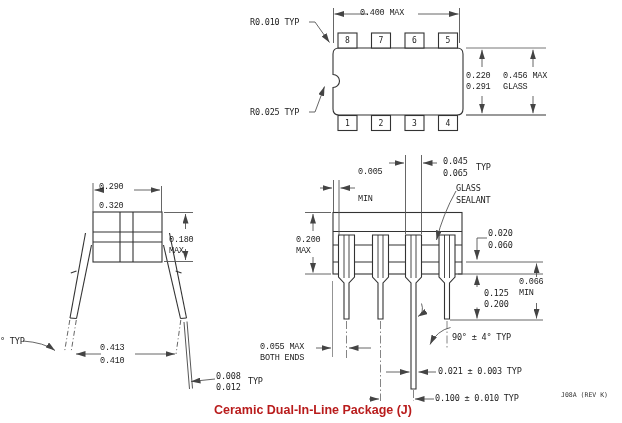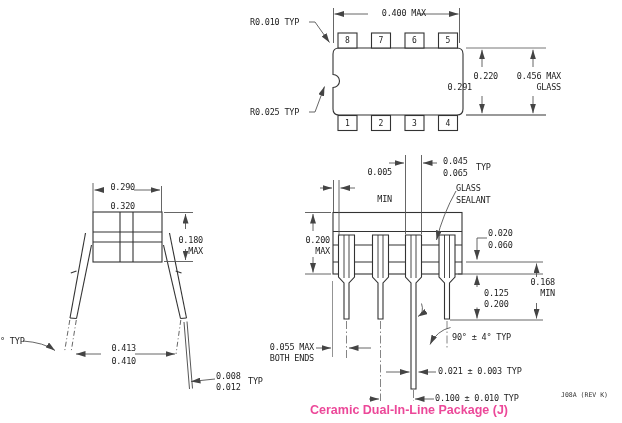--- a/index.html
+++ b/index.html
@@ -1,25 +1,25 @@
 <!DOCTYPE html>
 <html><head>
 <meta charset="utf-8">
 <style>
   html,body{margin:0;padding:0;background:#fff;}
   #scene{position:relative;width:622px;height:423px;background:#ffffff;overflow:hidden;
          font-family:"DejaVu Sans Mono",monospace;}
   #drawing{position:absolute;left:0;top:0;}
   .lbl{position:absolute;font:8.5px "DejaVu Sans Mono",monospace;letter-spacing:-0.2px;
        color:#1c1c1c;white-space:nowrap;line-height:1;}
-  .c{text-align:right;}
+  .c{text-align:left;font-family:Liberation Mono, monospace;}
   .pin-num{position:absolute;width:19px;height:15px;display:flex;align-items:center;
            justify-content:center;font:8px "DejaVu Sans Mono",monospace;color:#1c1c1c;}
-  .caption{position:absolute;font:bold 12.5px "Liberation Sans",sans-serif;color:#ec4899;
-           text-align:right;white-space:nowrap;}
+  .caption{position:absolute;font:bold 12.5px "Liberation Sans",sans-serif;color:#b91c1c;
+           text-align:center;white-space:nowrap;}
   .docref{position:absolute;font:6.5px "DejaVu Sans Mono",monospace;color:#333;white-space:nowrap;}
 </style>
 </head>
 <body>
 
 <div id="scene">
 
 <svg id="drawing" width="622" height="423" viewBox="0 0 622 423">
   <defs>
     <marker id="ah" viewBox="0 0 10 6" markerWidth="10" markerHeight="6" refX="9.5" refY="3" orient="auto" markerUnits="userSpaceOnUse">
@@ -176,21 +176,21 @@
       <line x1="369" y1="399" x2="379" y2="399" marker-end="url(#ah)"></line>
       <line x1="434" y1="399" x2="415" y2="399" marker-end="url(#ah)"></line>
     </g>
   </g>
 </svg>
 
 <div class="lbl c" style="left:360px;top:9px;width:66px">0.400 MAX</div>
 <div class="lbl" style="left:250px;top:17.5px">R0.010 TYP</div>
 <div class="lbl" style="left:250px;top:107.5px">R0.025 TYP</div>
 <div class="lbl c" style="left:466px;top:71.5px;width:32px">0.220</div>
-<div class="lbl c" style="left:440px;top:83px;width:32px">0.291</div>
+<div class="lbl c" style="left:466px;top:83px;width:32px">0.291</div>
 <div class="lbl c" style="left:503px;top:71.5px;width:58px">0.456 MAX</div>
 <div class="lbl c" style="left:503px;top:83px;width:58px">GLASS</div>
 
 <span class="pin-num" style="left:338px;top:33px">8</span>
 <span class="pin-num" style="left:371.5px;top:33px">7</span>
 <span class="pin-num" style="left:405px;top:33px">6</span>
 <span class="pin-num" style="left:438.5px;top:33px">5</span>
 <span class="pin-num" style="left:338px;top:115.5px">1</span>
 <span class="pin-num" style="left:371.5px;top:115.5px">2</span>
 <span class="pin-num" style="left:405px;top:115.5px">3</span>
@@ -211,21 +211,21 @@
 <div class="lbl c" style="left:358px;top:194.5px;width:34px">MIN</div>
 <div class="lbl" style="left:443px;top:156.5px">0.045</div>
 <div class="lbl" style="left:443px;top:168.5px">0.065</div>
 <div class="lbl" style="left:476px;top:162.5px">TYP</div>
 <div class="lbl" style="left:456px;top:183.5px">GLASS</div>
 <div class="lbl" style="left:456px;top:195.5px">SEALANT</div>
 <div class="lbl c" style="left:296px;top:235.5px;width:34px">0.200</div>
 <div class="lbl c" style="left:296px;top:247px;width:34px">MAX</div>
 <div class="lbl" style="left:488px;top:229px">0.020</div>
 <div class="lbl" style="left:488px;top:240.5px">0.060</div>
-<div class="lbl c" style="left:519px;top:277.5px;width:36px">0.168</div>
+<div class="lbl c" style="left:519px;top:277.5px;width:36px">0.066</div>
 <div class="lbl c" style="left:519px;top:289px;width:36px">MIN</div>
 <div class="lbl" style="left:484px;top:288.5px">0.125</div>
 <div class="lbl" style="left:484px;top:300px">0.200</div>
 <div class="lbl" style="left:452px;top:332.5px">90° ± 4° TYP</div>
 <div class="lbl c" style="left:260px;top:342.5px;width:54px">0.055 MAX</div>
 <div class="lbl c" style="left:260px;top:354px;width:54px">BOTH ENDS</div>
 <div class="lbl" style="left:438px;top:367px">0.021 ± 0.003 TYP</div>
 <div class="lbl" style="left:435px;top:393.5px">0.100 ± 0.010 TYP</div>
 
 <div class="docref" style="left:561px;top:390.5px">J08A (REV K)</div>

